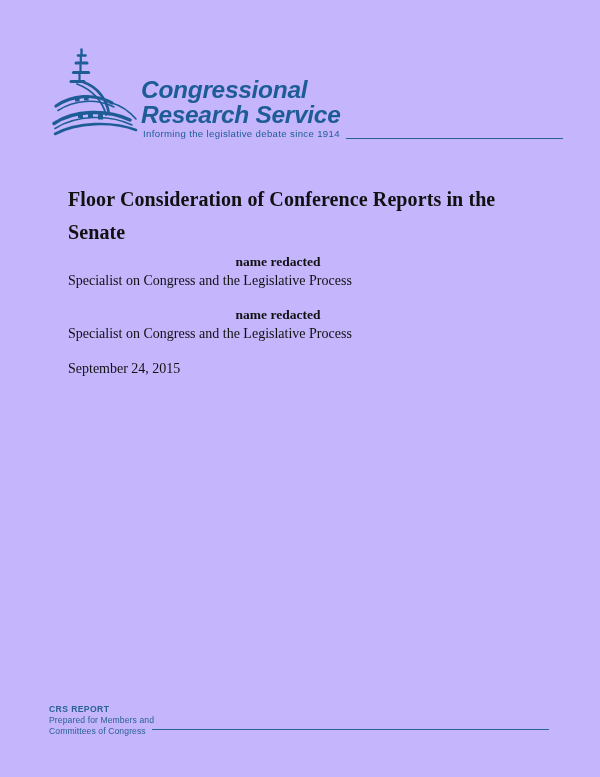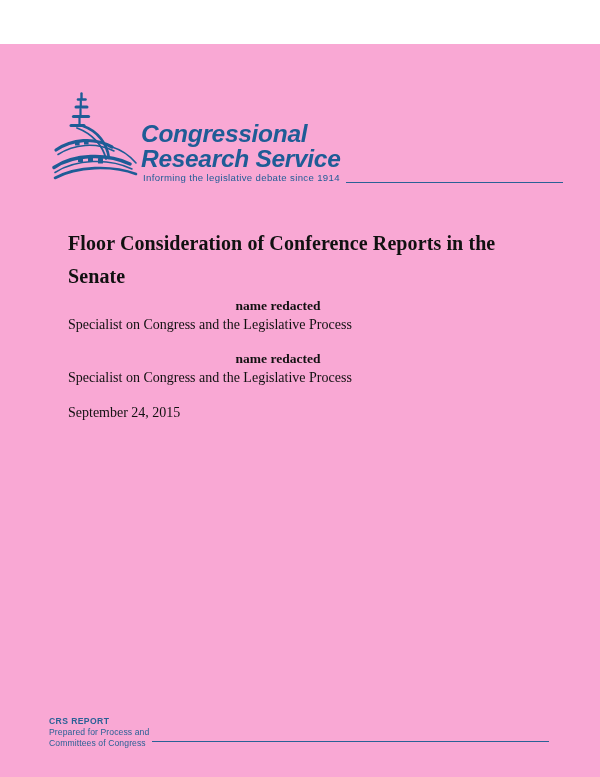--- a/index.html
+++ b/index.html
@@ -12,22 +12,21 @@
     height: 777px;
     position: relative;
     overflow: hidden;
     font-family: "Liberation Serif", serif;
     color: #000000;
   }
 
   .page {
     position: absolute;
     inset: 0;
-    background: #f9a8d4;
-    margin-top: 44px;
+    background: #c4b5fd;
   }
 
   
   .masthead {
     position: absolute;
     left: 0;
     top: 0;
     width: 600px;
     height: 150px;
   }
@@ -144,21 +143,21 @@
   }
   .footer-line {
     font-size: 10.5px;
     line-height: 14.5px;
   }
 
   
   .footer-left {
     position: absolute;
     left: 49px;
-    top: 672px;
+    top: 704px;
     width: 520px;
   }
   .crs-report-label {
     font-family: "Liberation Sans", sans-serif;
     font-weight: bold;
     font-size: 8.6px;
     letter-spacing: 0.4px;
     color: #2a6196;
     line-height: 11px;
   }
@@ -253,20 +252,20 @@
       <div class="author-role">Specialist on Congress and the Legislative Process</div>
     </div>
 
     <div class="doc-date">September 24, 2015</div>
 
   </div>
 
 
   <div class="footer-left">
     <div class="crs-report-label">CRS REPORT</div>
-    <div class="crs-sub">Prepared for Process and</div>
+    <div class="crs-sub">Prepared for Members and</div>
     <div class="crs-last-row">
       <div class="crs-sub">Committees of Congress</div>
       <div class="footer-rule"></div>
     </div>
   </div>
 
 </div>
 
 </body></html>

